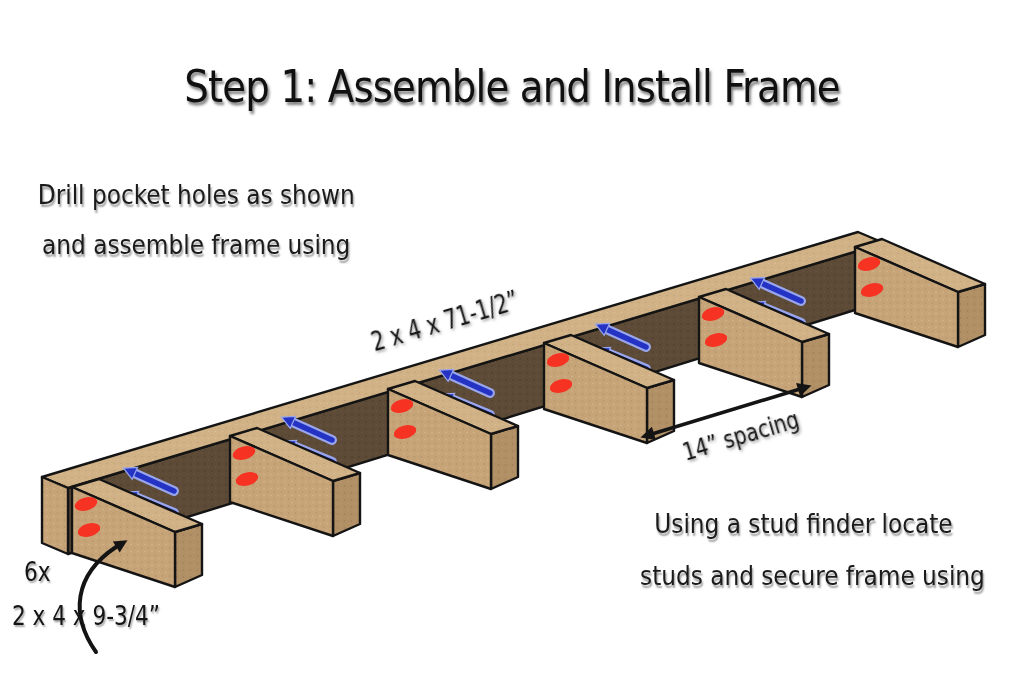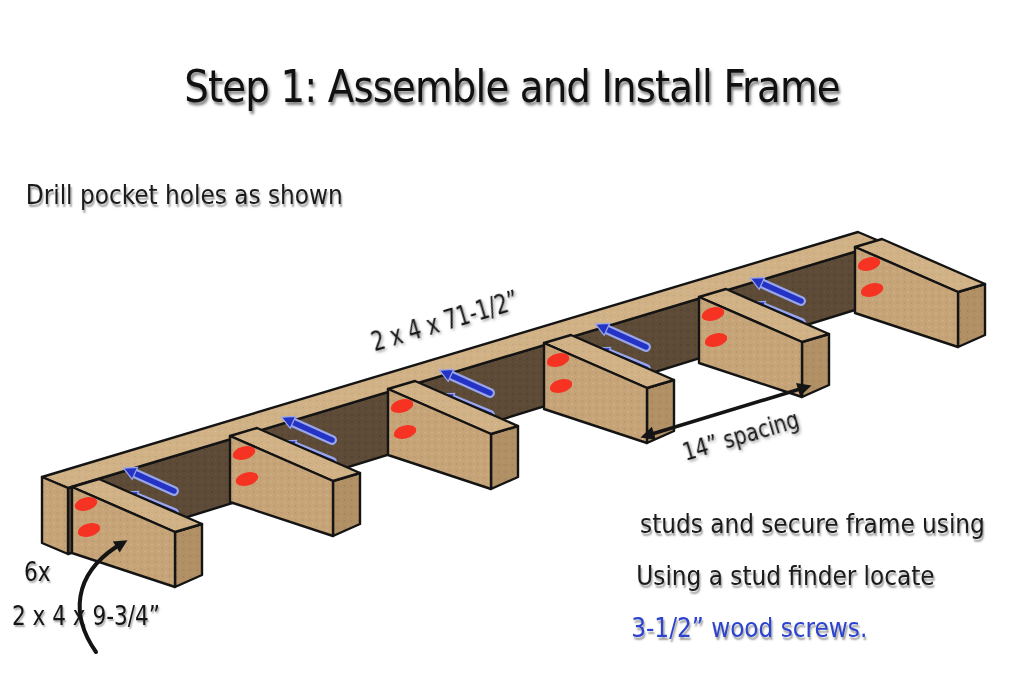--- a/index.html
+++ b/index.html
@@ -9,21 +9,21 @@
   }
   .stage svg{position:absolute;left:0;top:0;}
   .page-title{
     position:absolute;top:60px;left:0;right:0;text-align:center;
     font-size:45px;color:#101010;letter-spacing:-1px;white-space:nowrap;
   }
   .page-title .squeeze{text-shadow:2px 3px 3px rgba(0,0,0,.50);}
   .squeeze{display:inline-block;transform:scaleX(.86);transform-origin:center;white-space:nowrap;}
   .squeeze-l{display:inline-block;transform:scaleX(.80);transform-origin:0 50%;white-space:nowrap;}
   .note{
-    position:absolute;font-size:27px;line-height:50px;
+    position:absolute;text-align:center;font-size:27px;line-height:50px;
     text-shadow:1.5px 2.5px 2px rgba(0,0,0,.38);white-space:nowrap;
   }
   .note-left{top:170px;left:0;width:392px;}
   .note-right{top:498px;left:612px;width:382px;line-height:52px;}
   .red{color:var(--highlight-red,#e93a2b);}
   .blue{color:var(--highlight-blue,#2c43cf);}
   .small-label{
     position:absolute;font-size:27px;color:#151515;white-space:nowrap;
     text-shadow:1.5px 2px 2px rgba(0,0,0,.35);
   }
@@ -185,26 +185,26 @@
       <text class="svg-label" x="742" y="444" text-anchor="middle" font-size="24" textLength="120" lengthAdjust="spacingAndGlyphs" transform="rotate(-16.5 742 440)">14” spacing</text>
     </g>
   </svg>
 
   <div class="page-title">
     <span class="squeeze">Step 1: Assemble and Install Frame</span>
   </div>
 
   <div class="note note-left">
     <div><span class="squeeze">Drill pocket holes as shown</span></div>
+    <div><span class="squeeze">and assemble frame using</span></div>
   </div>
 
   <div class="note note-right">
+    <div><span class="squeeze">Using a stud finder locate</span></div>
     <div><span class="squeeze">studs and secure frame using</span></div>
-    <div><span class="squeeze">Using a stud finder locate</span></div>
-    <div class="blue"><span class="squeeze">3-1/2” wood screws.</span></div>
   </div>
 
   <div class="small-label" id="qty-label">
     <span class="squeeze-l">6x</span>
   </div>
   <div class="small-label" id="short-board-label">
     <span class="squeeze-l">2 x 4 x 9-3/4”</span>
   </div>
 
 </div>

